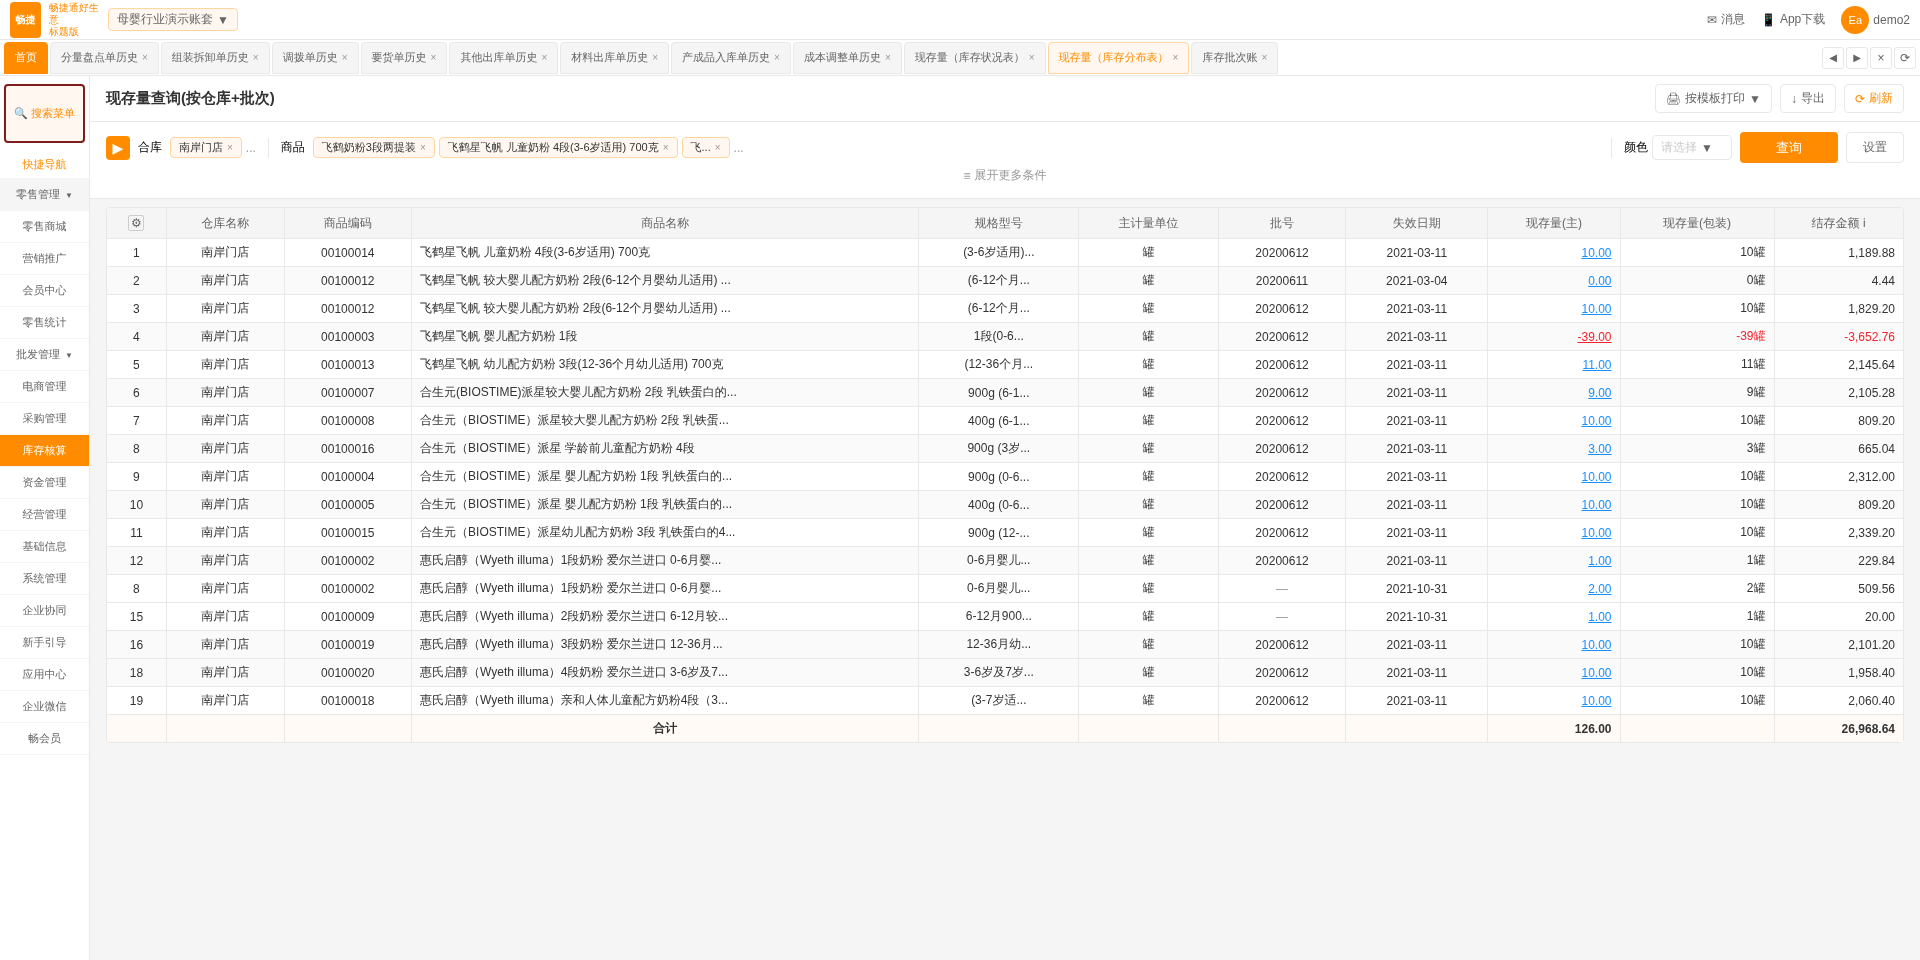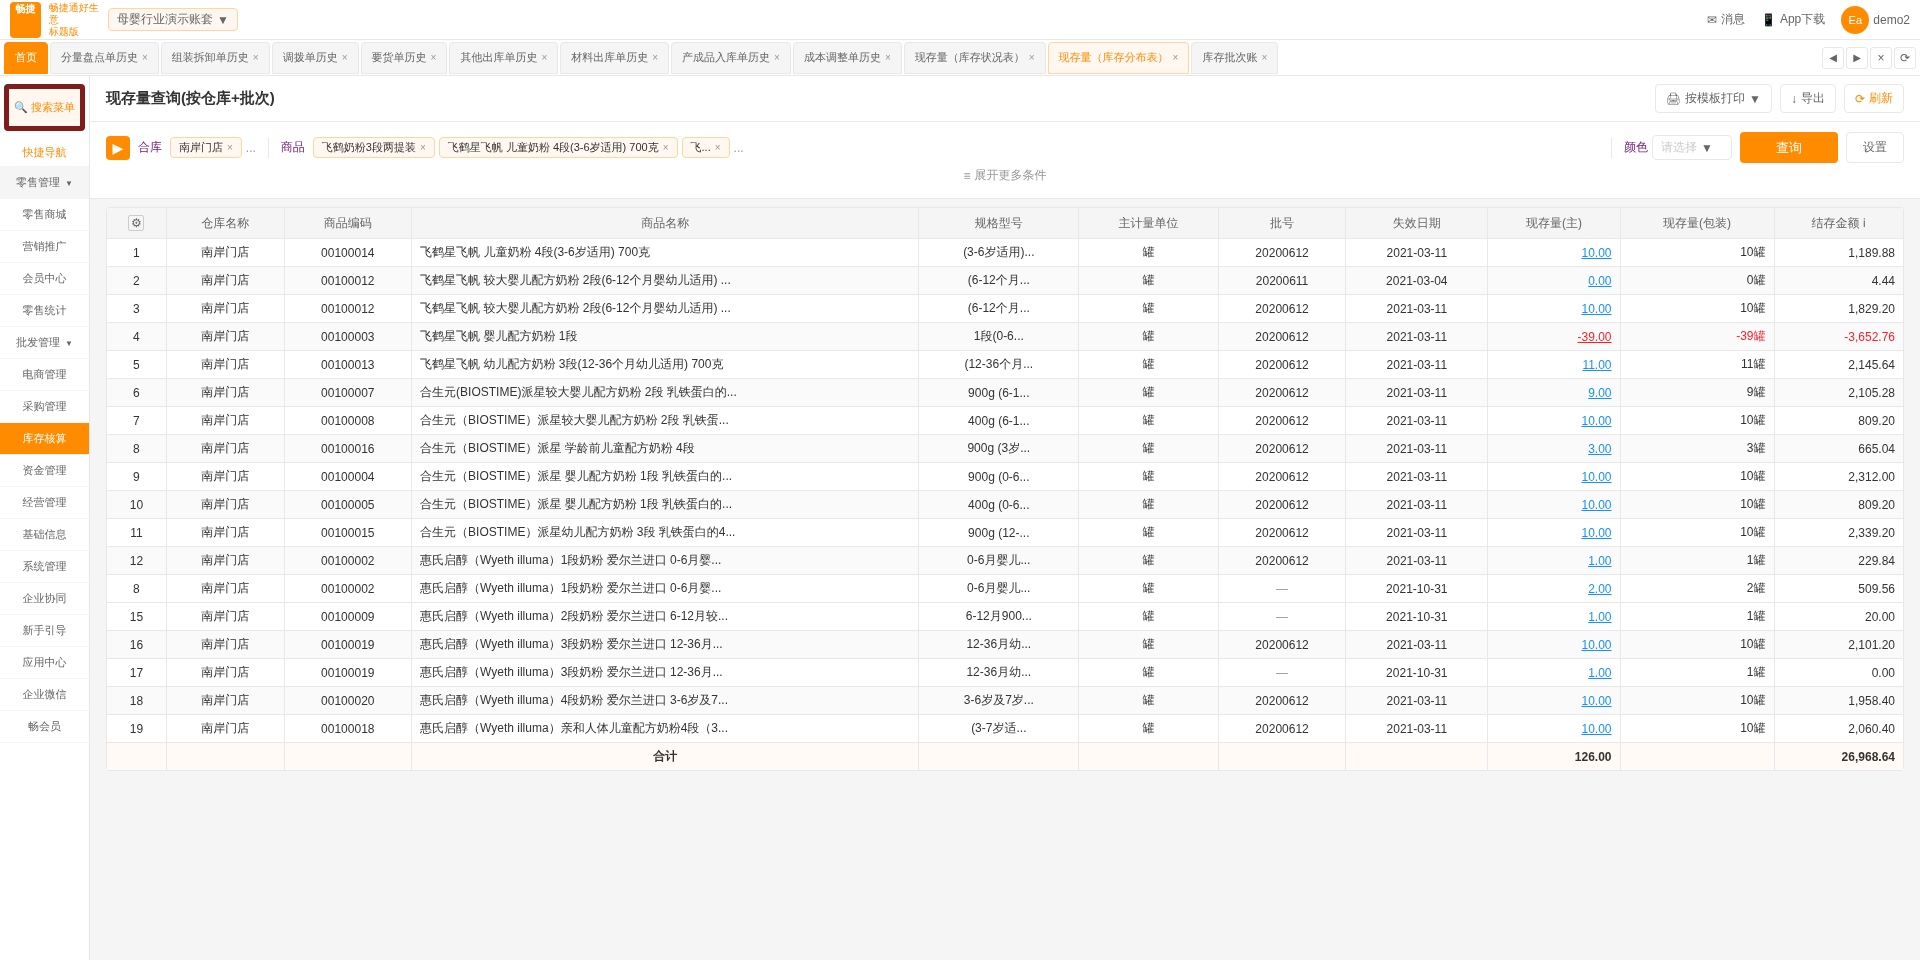--- a/index.html
+++ b/index.html
@@ -1,21 +1,21 @@
 <!DOCTYPE html>
 <html><head>
   <meta charset="utf-8">
   <style>
     * { box-sizing: border-box; margin: 0; padding: 0; }
     body { font-family: 'Microsoft YaHei', Arial, sans-serif; font-size: 12px; background: #f5f5f5; color: #333; width: 1920px; height: 960px; overflow: hidden; }
 
     
     .top-bar { display: flex; align-items: center; background: #fff; height: 40px; padding: 0 10px; border-bottom: 1px solid #e8e8e8; }
     .logo { display: flex; align-items: center; width: 90px; }
-    .logo-icon { width: 36px; height: 36px; background: #ff8c00; border-radius: 4px; display: flex; justify-content: center; color: #fff; font-size: 10px; font-weight: bold; margin-right: 8px; }
+    .logo-icon { width: 36px; height: 36px; background: #ff8c00; border-radius: 4px; display: flex; align-items: center; justify-content: center; color: #fff; font-size: 10px; font-weight: bold; margin-right: 8px; }
     .logo-text { font-size: 10px; color: #ff8c00; line-height: 1.2; }
     .breadcrumb-select { display: flex; align-items: center; background: #fff7f0; border: 1px solid #ffd6a0; border-radius: 4px; padding: 2px 8px; font-size: 12px; color: #666; cursor: pointer; margin-left: 8px; }
     .top-right { margin-left: auto; display: flex; align-items: center; gap: 16px; }
     .top-icon-btn { display: flex; align-items: center; gap: 4px; cursor: pointer; color: #666; font-size: 12px; }
     .user-avatar { width: 28px; height: 28px; border-radius: 50%; background: #ff8c00; display: flex; align-items: center; justify-content: center; color: #fff; font-size: 11px; }
 
     
     .tab-bar { display: flex; align-items: center; background: #fff; height: 36px; border-bottom: 1px solid #e8e8e8; overflow: hidden; padding: 0 4px; }
     .tab { display: flex; align-items: center; padding: 0 10px; height: 32px; border: 1px solid #e8e8e8; border-radius: 4px 4px 0 0; margin-right: 2px; font-size: 11px; white-space: nowrap; cursor: pointer; background: #f5f5f5; color: #666; text-align: right; }
     .tab.active { background: #fff7f0; border-bottom-color: #fff; color: #ff8c00; border-color: #ffd6a0; }
@@ -25,40 +25,40 @@
     .tab-arr-btn { width: 22px; height: 22px; border: 1px solid #e8e8e8; border-radius: 3px; display: flex; align-items: center; justify-content: center; cursor: pointer; background: #fff; color: #666; font-size: 10px; }
     .tab-close-all { width: 22px; height: 22px; border: 1px solid #e8e8e8; border-radius: 3px; display: flex; align-items: center; justify-content: center; cursor: pointer; background: #fff; color: #666; font-size: 12px; }
     .tab-refresh { width: 22px; height: 22px; border: 1px solid #e8e8e8; border-radius: 3px; display: flex; align-items: center; justify-content: center; cursor: pointer; background: #fff; color: #666; font-size: 12px; }
 
     
     .main-layout { display: flex; height: calc(960px - 76px); }
 
     
     .sidebar { width: 90px; background: #fff; border-right: 1px solid #e8e8e8; display: flex; flex-direction: column; overflow-y: auto; }
     .sidebar-search { padding: 8px 4px; }
-    .sidebar-search-btn { width: 100%; background: #fff7f0; border: 5px solid #7f1d1d; border-radius: 4px; padding: 11px 0; text-align: center; color: #ff8c00; font-size: 11px; cursor: pointer; }
+    .sidebar-search-btn { width: 100%; background: #fff7f0; border: 2px solid #7f1d1d; border-radius: 4px; padding: 20px 0; text-align: center; color: #ff8c00; font-size: 11px; cursor: pointer; }
     .sidebar-nav-btn { padding: 6px 4px; text-align: center; color: #ff8c00; font-size: 11px; cursor: pointer; border-bottom: 1px solid #f5f5f5; }
     .sidebar-item { padding: 8px 4px; text-align: center; font-size: 11px; color: #666; cursor: pointer; border-bottom: 1px solid #f5f5f5; }
     .sidebar-item.active { background: #ff8c00; color: #fff; }
     .sidebar-item-arrow { display: inline-block; font-size: 8px; margin-left: 2px; }
 
     
     .content { flex: 1; overflow: hidden; display: flex; flex-direction: column; background: #f5f5f5; }
     .page-header { background: #fff; padding: 8px 16px; display: flex; align-items: center; justify-content: space-between; border-bottom: 1px solid #e8e8e8; }
     .page-title { font-size: 15px; font-weight: bold; color: #333; }
     .header-actions { display: flex; align-items: center; gap: 8px; }
     .btn-print { display: flex; align-items: center; gap: 4px; padding: 5px 10px; border: 1px solid #e8e8e8; border-radius: 4px; cursor: pointer; background: #fff; color: #666; font-size: 12px; }
     .btn-export { display: flex; align-items: center; gap: 4px; padding: 5px 10px; border: 1px solid #e8e8e8; border-radius: 4px; cursor: pointer; background: #fff; color: #666; font-size: 12px; }
     .btn-refresh { display: flex; align-items: center; gap: 4px; padding: 5px 10px; border: 1px solid #e8e8e8; border-radius: 4px; cursor: pointer; background: #fff; color: #ff8c00; font-size: 12px; }
 
     
     .filter-area { background: #fff; padding: 10px 16px; border-bottom: 1px solid #e8e8e8; }
     .filter-row { display: flex; align-items: center; gap: 8px; flex-wrap: nowrap; }
     .expand-btn { width: 24px; height: 24px; background: #ff8c00; border-radius: 4px; display: flex; align-items: center; justify-content: center; color: #fff; cursor: pointer; font-size: 14px; flex-shrink: 0; }
-    .filter-label { font-size: 12px; color: #701a75; white-space: nowrap; }
+    .filter-label { font-size: 12px; color: #000000; white-space: nowrap; }
     .filter-tags { display: flex; align-items: center; gap: 4px; flex: 0 0 auto; }
     .filter-tag { display: flex; align-items: center; background: #fff7f0; border: 1px solid #ffd6a0; border-radius: 4px; padding: 2px 8px; font-size: 11px; color: #333; white-space: nowrap; }
     .filter-tag-close { margin-left: 4px; color: #999; cursor: pointer; font-size: 10px; }
     .filter-more { color: #999; cursor: pointer; font-size: 12px; }
     .filter-divider { height: 20px; width: 1px; background: #e8e8e8; margin: 0 4px; }
     .filter-goods-tags { display: flex; align-items: center; gap: 4px; flex: 1; }
     .filter-color { display: flex; align-items: center; gap: 4px; }
     .filter-input-select { display: flex; align-items: center; border: 1px solid #e8e8e8; border-radius: 4px; padding: 3px 8px; font-size: 12px; color: #666; min-width: 80px; cursor: pointer; background: #fff; }
     .expand-more-row { display: flex; align-items: center; justify-content: center; padding: 4px 0; }
     .expand-more-btn { display: flex; align-items: center; gap: 4px; color: #999; font-size: 12px; cursor: pointer; }
@@ -520,33 +520,20 @@
       <td>00100019</td>
       <td class="name-col" title="惠氏启醇（Wyeth illuma）3段奶粉 爱尔兰进口 12-36月...">惠氏启醇（Wyeth illuma）3段奶粉 爱尔兰进口 12-36月...</td>
       <td>12-36月幼...</td>
       <td>罐</td>
       <td>20200612</td>
       <td>2021-03-11</td>
       <td class="num-col underline" style="">10.00</td>
       <td class="num-col" style="">10罐</td>
       <td class="num-col" style="">2,101.20</td>
     </tr>
-            <tr>
-      <td class="row-num">17</td>
-      <td>南岸门店</td>
-      <td>00100019</td>
-      <td class="name-col" title="惠氏启醇（Wyeth illuma）3段奶粉 爱尔兰进口 12-36月...">惠氏启醇（Wyeth illuma）3段奶粉 爱尔兰进口 12-36月...</td>
-      <td>12-36月幼...</td>
-      <td>罐</td>
-      <td><span class="dash">—</span></td>
-      <td>2021-10-31</td>
-      <td class="num-col underline" style="">1.00</td>
-      <td class="num-col" style="">1罐</td>
-      <td class="num-col" style="">0.00</td>
-    </tr>
             <tr style="background: rgb(250, 250, 250);">
       <td class="row-num">18</td>
       <td>南岸门店</td>
       <td>00100020</td>
       <td class="name-col" title="惠氏启醇（Wyeth illuma）4段奶粉 爱尔兰进口 3-6岁及7...">惠氏启醇（Wyeth illuma）4段奶粉 爱尔兰进口 3-6岁及7...</td>
       <td>3-6岁及7岁...</td>
       <td>罐</td>
       <td>20200612</td>
       <td>2021-03-11</td>
       <td class="num-col underline" style="">10.00</td>

